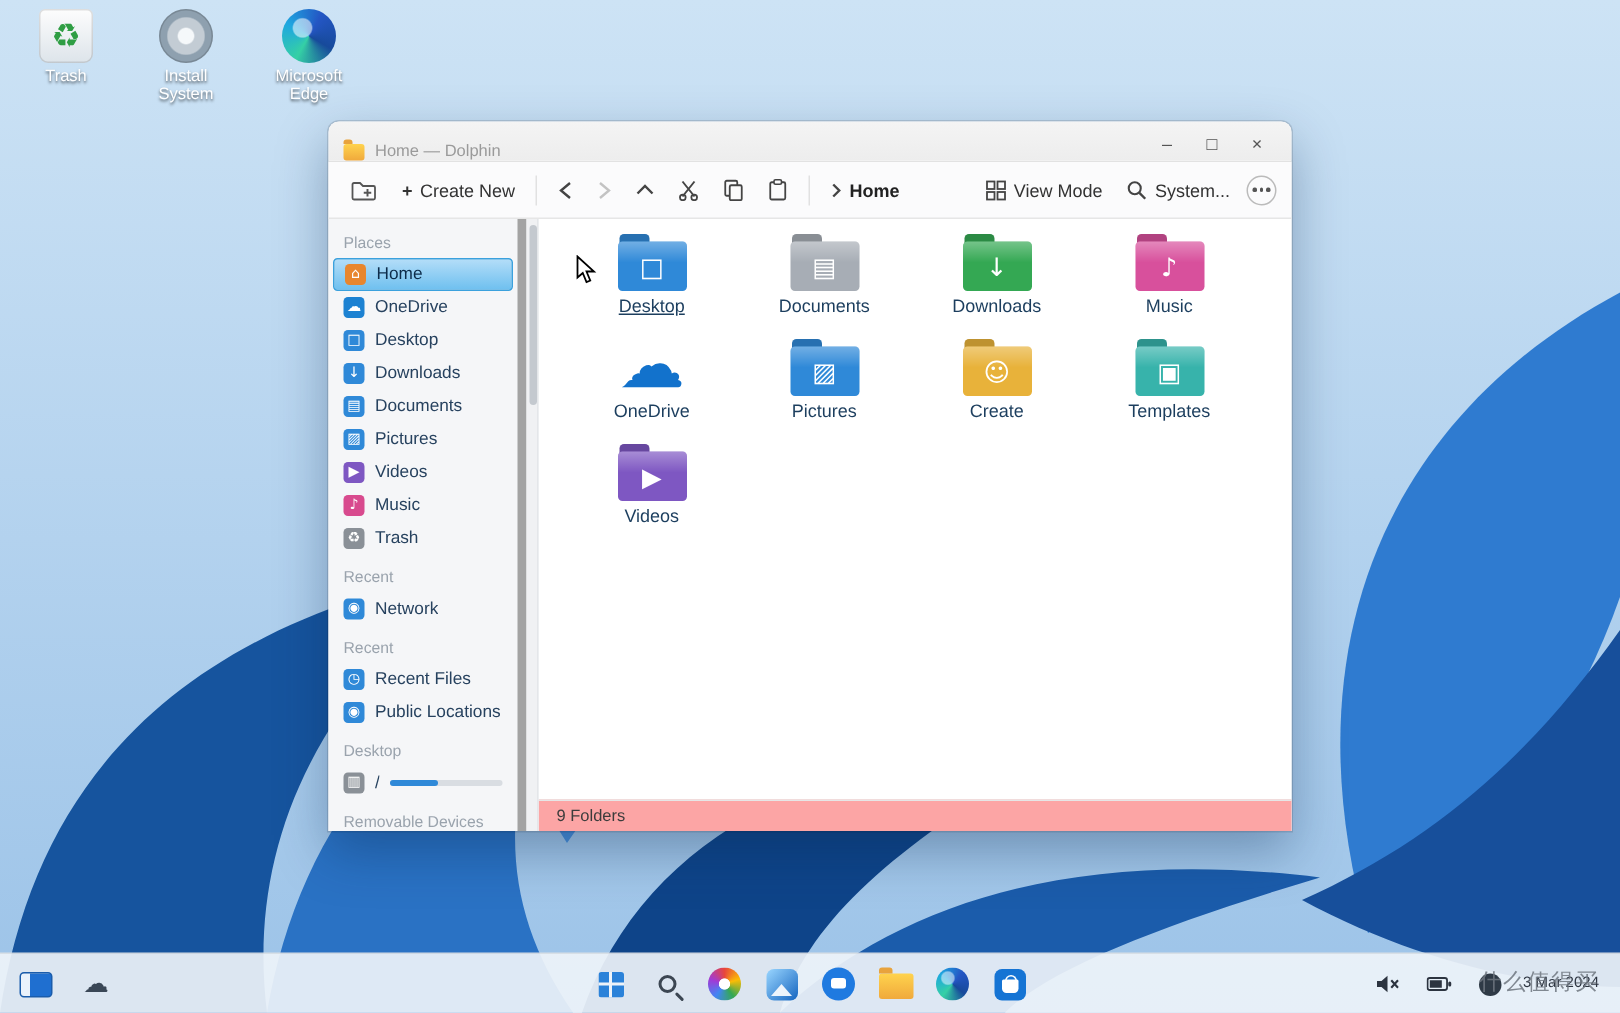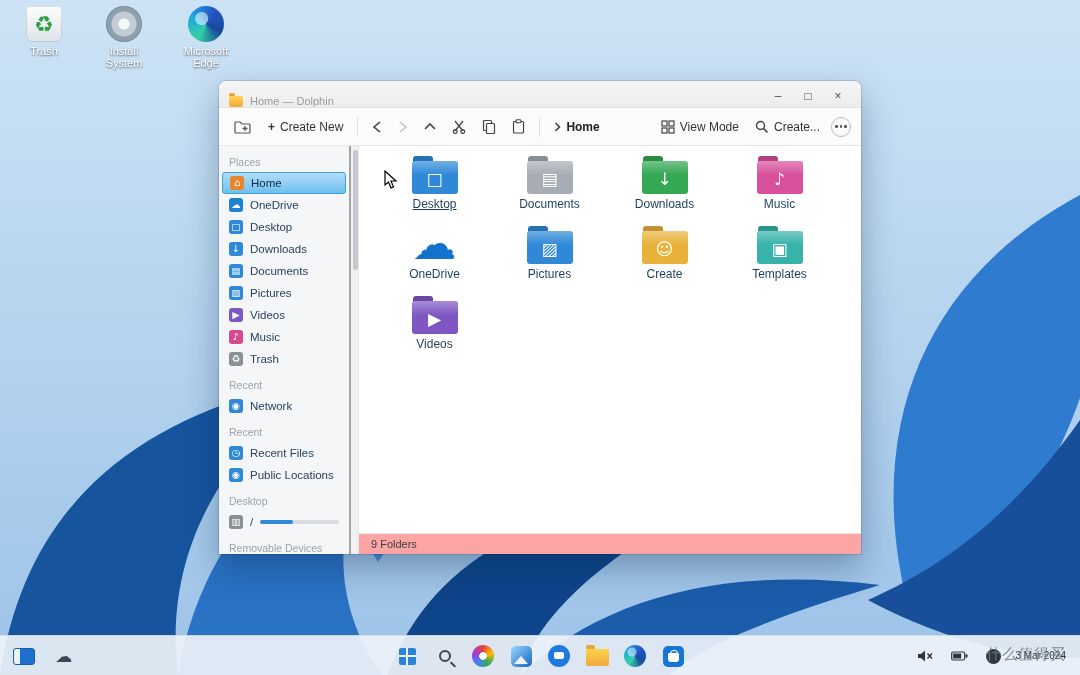--- a/index.html
+++ b/index.html
@@ -32,21 +32,21 @@
   .chev { stroke:#444; stroke-width:1.6; fill:none; }
   .chev.dis { stroke:#c3c3c3; }
   .crumb { font-weight:bold; color:#222; }
   .spacer { flex:1; }
   .dots { width:20px; height:20px; border:1px solid #bbb; border-radius:50%; display:flex; align-items:center; justify-content:center; gap:2px; }
   .dots i { width:2.5px; height:2.5px; border-radius:50%; background:#555; }
 
   .wbody { flex:1; display:flex; min-height:0; }
 
   
-  .sidebar { width:132px; background:#f5f6f8; border-right:2px solid #a3a3a3; overflow:hidden; padding-top:4px; }
+  .sidebar { width:132px; background:#f5f6f8; border-right:6px solid #a3a3a3; overflow:hidden; padding-top:4px; }
   .shead { font-size:10.5px; color:#9aa3ad; margin:9px 0 4px 10px; }
   .shead.first { margin-top:6px; }
   .srow { height:22px; display:flex; align-items:center; gap:7px; padding:0 6px 0 10px; font-size:11.5px; color:#27425f; cursor:default; }
   .srow.selected { margin:0 3px; padding-left:7px; border-radius:3px; background:linear-gradient(#b3ddf8,#6fc0ef); border:1px solid var(--accent,#3ba1dd); color:#0d2c4a; }
   .mi { width:14px; height:14px; border-radius:3px; background:var(--c,#2f89d8); color:#fff; font-size:9.5px; line-height:14px; text-align:center; flex:0 0 auto; font-family:"DejaVu Sans",sans-serif; }
   .slabel { white-space:nowrap; overflow:hidden; }
   .cap { flex:1; height:4px; background:#d9dde2; border-radius:2px; margin-right:4px; position:relative; }
   .cap i { position:absolute; left:0; top:0; bottom:0; width:42%; background:#2f89d8; border-radius:2px; }
   .sscroll { width:8px; background:#f0f1f3; border-right:1px solid #e4e6e9; position:relative; }
   .sscroll .thumb { position:absolute; top:4px; left:1.5px; width:5px; height:120px; border-radius:3px; background:#c4c9cf; }
@@ -201,21 +201,21 @@
           <rect x="1" y="8" width="5" height="5" fill="none" stroke="#444" stroke-width="1.2"></rect>
           <rect x="8" y="8" width="5" height="5" fill="none" stroke="#444" stroke-width="1.2"></rect>
         </svg>
         <span>View Mode</span>
       </span>
       <span class="tool">
         <svg class="tico" width="14" height="14">
           <circle cx="5.5" cy="5.5" r="4" fill="none" stroke="#444" stroke-width="1.4"></circle>
           <line x1="8.6" y1="8.6" x2="12.5" y2="12.5" stroke="#444" stroke-width="1.6"></line>
         </svg>
-        <span>Create...</span>
+        <span>System...</span>
       </span>
       <span class="dots">
           <i></i>
           <i></i>
           <i></i>
         </span>
     </div>
 
     <div class="wbody">
 

